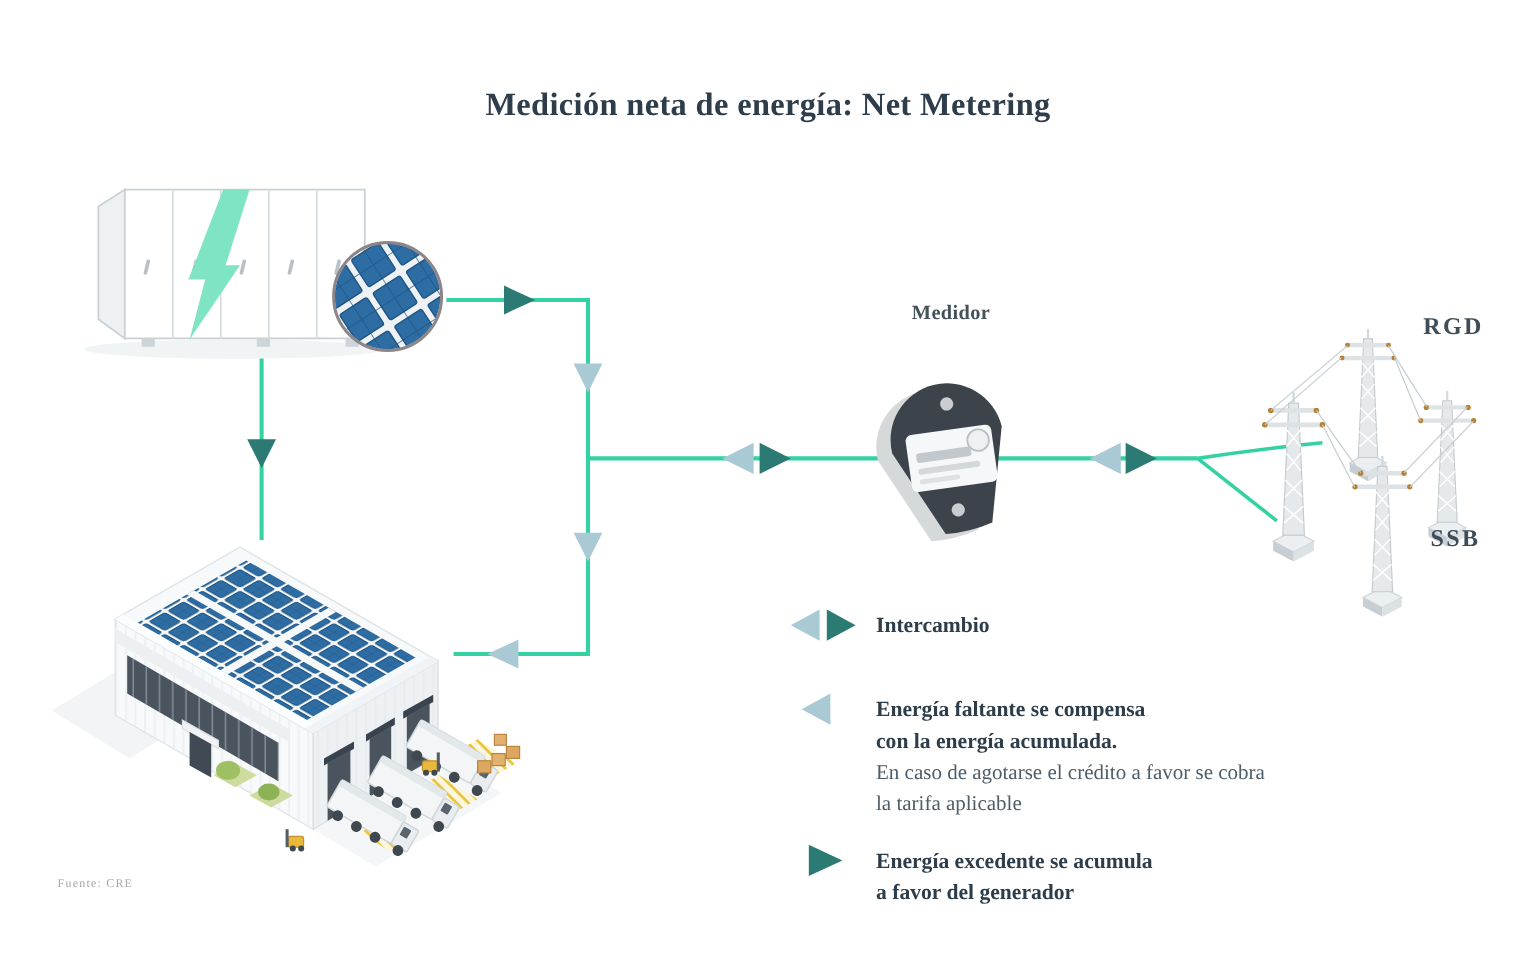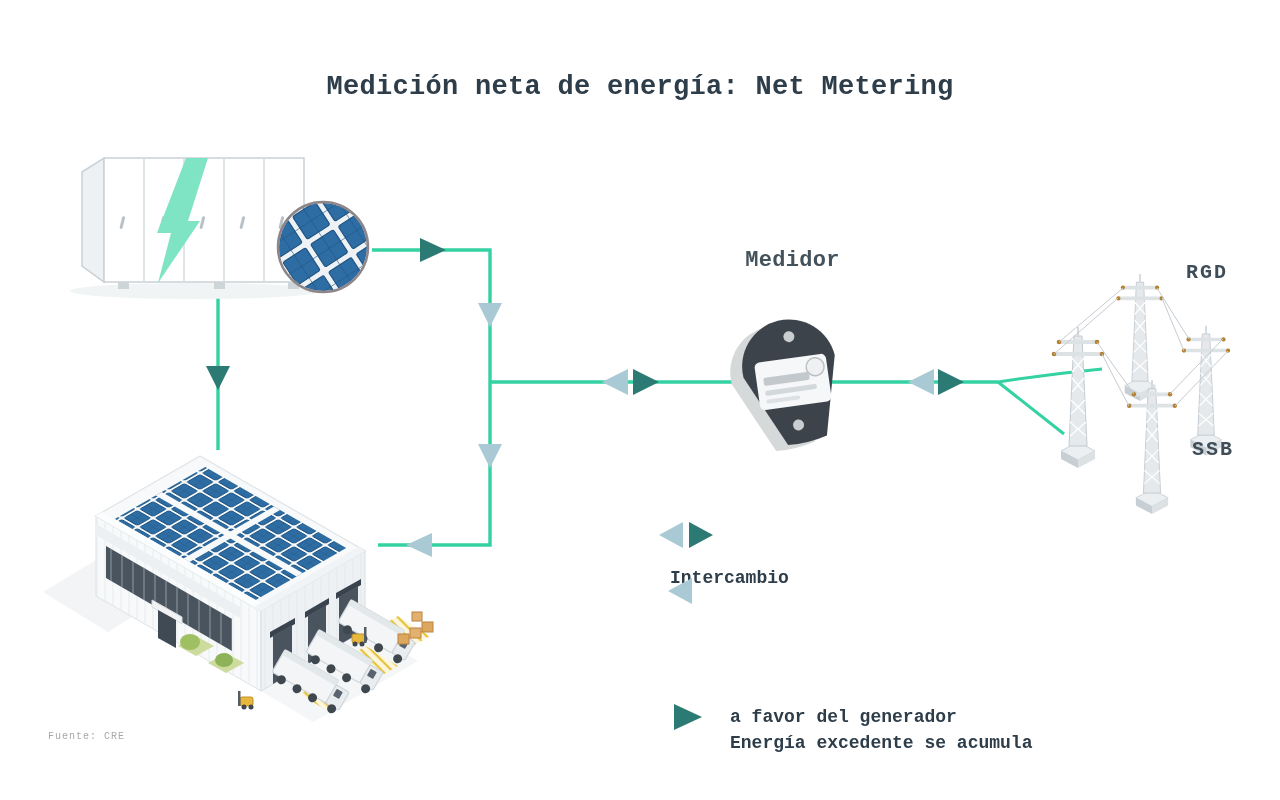--- a/index.html
+++ b/index.html
@@ -1,38 +1,38 @@
 <!DOCTYPE html>
 <html><head>
 <meta charset="utf-8">
 <style>
   html,body { margin:0; padding:0; background:#ffffff; }
   .canvas {
     position:relative; width:1280px; height:800px; overflow:hidden;
-    background:#ffffff; font-family:Liberation Mono, monospace;
+    background:#ffffff; font-family:Liberation Serif, serif;
   }
   .diagram { position:absolute; left:0; top:0; width:1280px; height:800px; }
   .title {
     position:absolute; top:72px; left:0; right:0; text-align:center;
     font-size:27px; font-weight:700; color:#2e3d4a; letter-spacing:0.3px;
   }
   .meter-label {
     position:absolute; top:249px; left:700px; width:185px; text-align:center;
-    font-size:22px; font-weight:600; color:#44525c; line-height:23px; letter-spacing:0.3px;
+    font-size:17px; font-weight:600; color:#44525c; line-height:23px; letter-spacing:0.3px;
   }
   .tower-label {
     position:absolute; font-size:20px; font-weight:600; color:#3e4d57; letter-spacing:2px;
   }
   .rgd { top:261px; left:1186px; }
   .ssb { top:438px; left:1192px; }
   .fuente {
     position:absolute; top:731px; left:48px; font-size:10px; color:#a5a9ac; letter-spacing:1px;
   }
   .legend-row { position:absolute; display:flex; align-items:flex-start; }
-  .l1 { top:508px; left:656px;flex-direction:column; }
+  .l1 { top:508px; left:656px; }
   .l2 { top:578px; left:656px; }
   .l3 { top:704px; left:656px; }
   .legend-icon { flex:0 0 60px; width:60px; margin-top:-3px; }
   .legend-text { margin-left:14px; font-size:18px; line-height:26px; color:#2e3d4a; }
   .bold-line { font-weight:700; }
   .normal-line { font-weight:400; font-size:17.5px; color:#4e5d68; }
 </style>
 </head>
 <body>
 
@@ -264,27 +264,33 @@
     </svg>
     <div class="legend-text">
       <div class="bold-line">Intercambio</div>
     </div>
   </div>
 
   <div class="legend-row l2">
     <svg class="legend-icon" width="60" height="32" viewBox="0 0 60 32">
       <polygon points="36,3 36,29 12,16" fill="#a9c9d5"></polygon>
     </svg>
+    <div class="legend-text">
+      <div class="bold-line">Energía faltante se compensa</div>
+      <div class="bold-line">con la energía acumulada.</div>
+      <div class="normal-line">En caso de agotarse el crédito a favor se cobra</div>
+      <div class="normal-line">la tarifa aplicable</div>
+    </div>
   </div>
 
   <div class="legend-row l3">
     <svg class="legend-icon" width="60" height="32" viewBox="0 0 60 32">
       <polygon points="18,3 46,16 18,29" fill="#2b7a73"></polygon>
     </svg>
     <div class="legend-text">
+      <div class="bold-line">Energía excedente se acumula</div>
       <div class="bold-line">a favor del generador</div>
-      <div class="bold-line">Energía excedente se acumula</div>
     </div>
   </div>
 
   <div class="fuente">Fuente: CRE</div>
 
 </div>
 
 </body></html>

